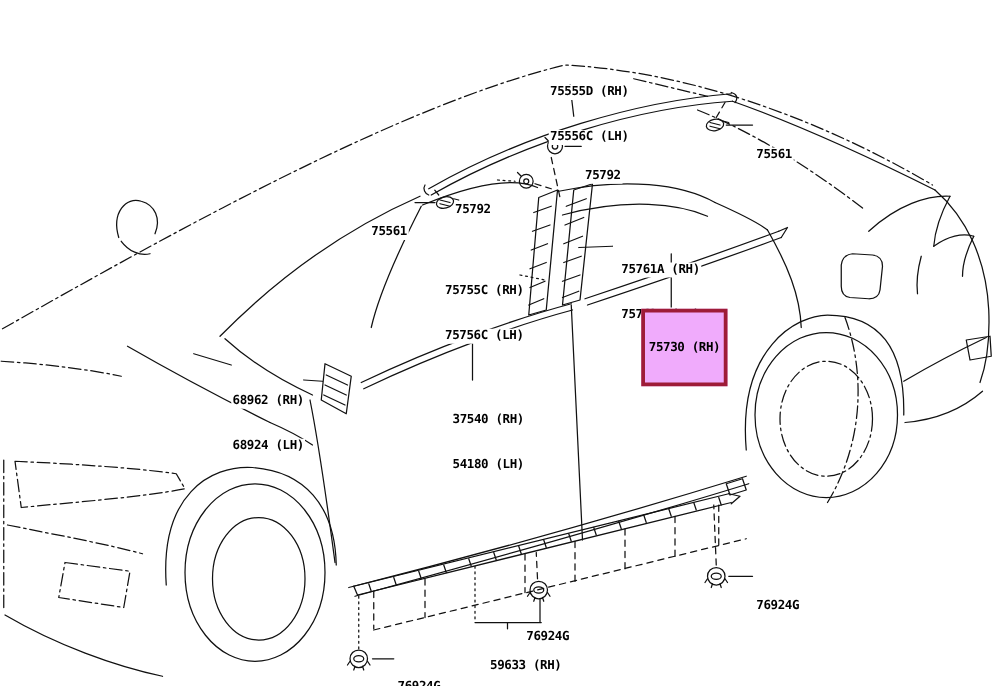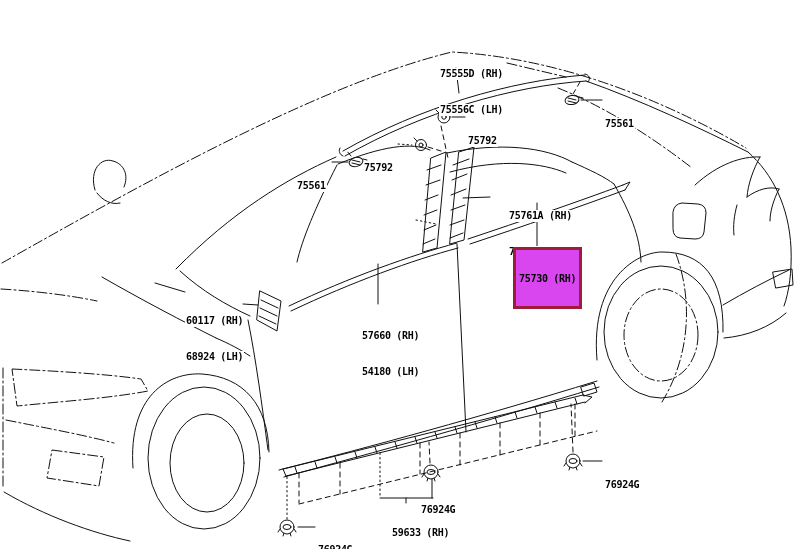--- a/index.html
+++ b/index.html
@@ -7,21 +7,21 @@
          font-family:"DejaVu Sans Mono",monospace;}
   svg.art{position:absolute;left:0;top:0;}
   svg.art path, svg.art ellipse, svg.art circle{fill:none;stroke:#111;stroke-width:1;stroke-linecap:round;stroke-linejoin:round;}
   .phantom{stroke-dasharray:10 3 2 3;}
   .dashed{stroke-dasharray:5 4;}
   .dotted{stroke-dasharray:1.5 3;}
   .thick{stroke-width:2.4;}
   .lbl{position:absolute;font:bold 10px "DejaVu Sans Mono",monospace;letter-spacing:-0.3px;
        color:#000;white-space:pre;line-height:12px;text-align:right;}
   .lbl > div{background:#fff;padding:0 1px;}
-  .hl-box{position:absolute;border:3px solid #1d4ed8;background:#d946ef;padding:1px 3px 0 3px;
+  .hl-box{position:absolute;border:3px solid #1d4ed8;background:#f0abfc;padding:1px 3px 0 3px;
           font:bold 10px "DejaVu Sans Mono",monospace;letter-spacing:-0.3px;white-space:pre;}
   .fig{font:bold 11px "DejaVu Sans Mono",monospace;}
 </style>
 </head>
 <body>
 
 <div class="stage">
 
   <svg class="art" width="796" height="549" viewBox="0 0 796 549">
 
@@ -188,37 +188,41 @@
   </div>
 
   <div class="lbl" style="left:363px;top:138px">
     <div>75792</div>
   </div>
 
   <div class="lbl" style="left:296px;top:156px">
     <div>75561</div>
   </div>
 
-
-  <div class="lbl" style="left:508px;top:186px">
+  <div class="lbl" style="left:355px;top:203px">
+    <div>75755C (RH)</div>
+    <div>75756C (LH)</div>
+  </div>
+
+  <div class="lbl" style="left:496px;top:186px">
     <div>75761A (RH)</div>
     <div>75762A (LH)</div>
   </div>
 
   <div class="hl-box" style="left: 513px; top: 247px; border-color: rgb(158, 28, 56);">
     <div>75730 (RH)</div>
   </div>
 
   <div class="lbl" style="left:185px;top:291px">
-    <div>60117 (RH)</div>
+    <div>68962 (RH)</div>
     <div>68924 (LH)</div>
   </div>
 
   <div class="lbl" style="left:361px;top:306px">
-    <div>57660 (RH)</div>
+    <div>37540 (RH)</div>
     <div>54180 (LH)</div>
   </div>
 
   <div class="lbl" style="left:604px;top:455px">
     <div>76924G</div>
   </div>
 
   <div class="lbl" style="left:420px;top:480px">
     <div>76924G</div>
   </div>

